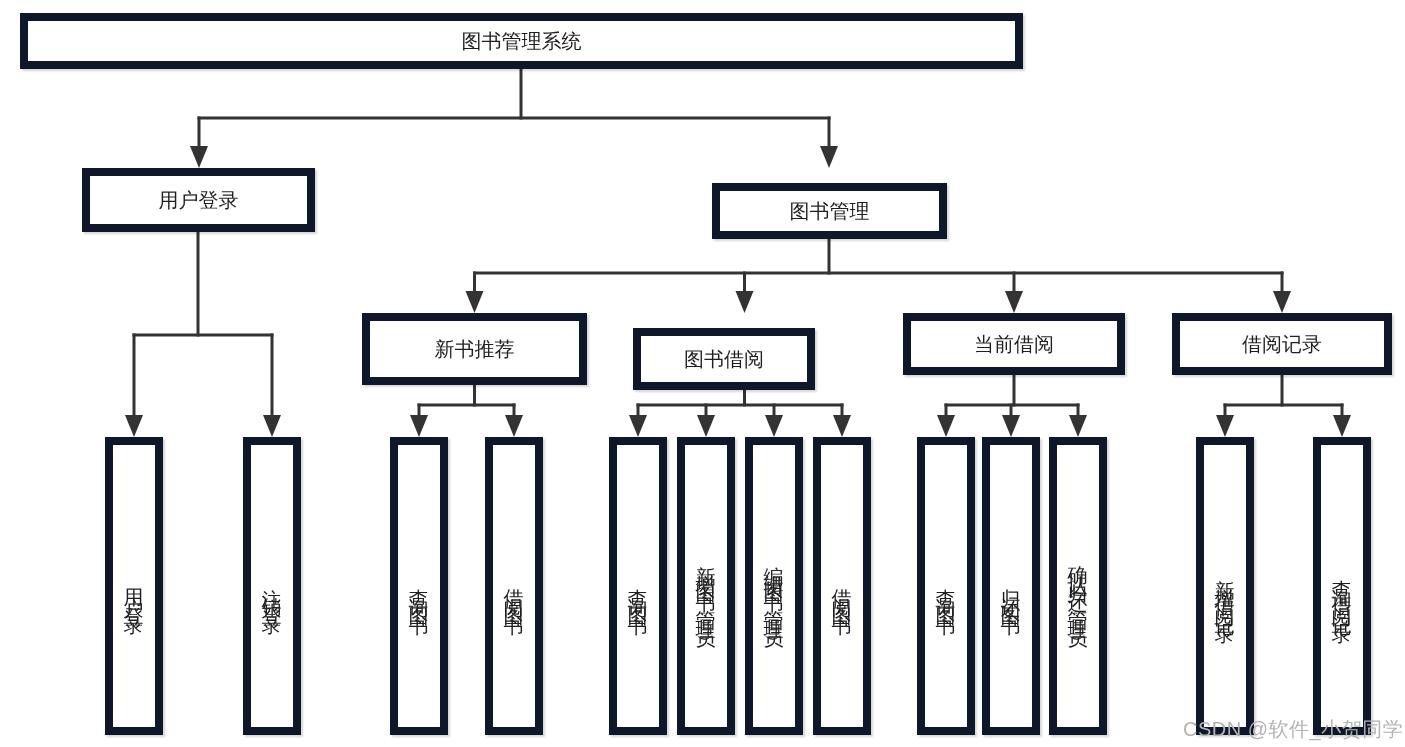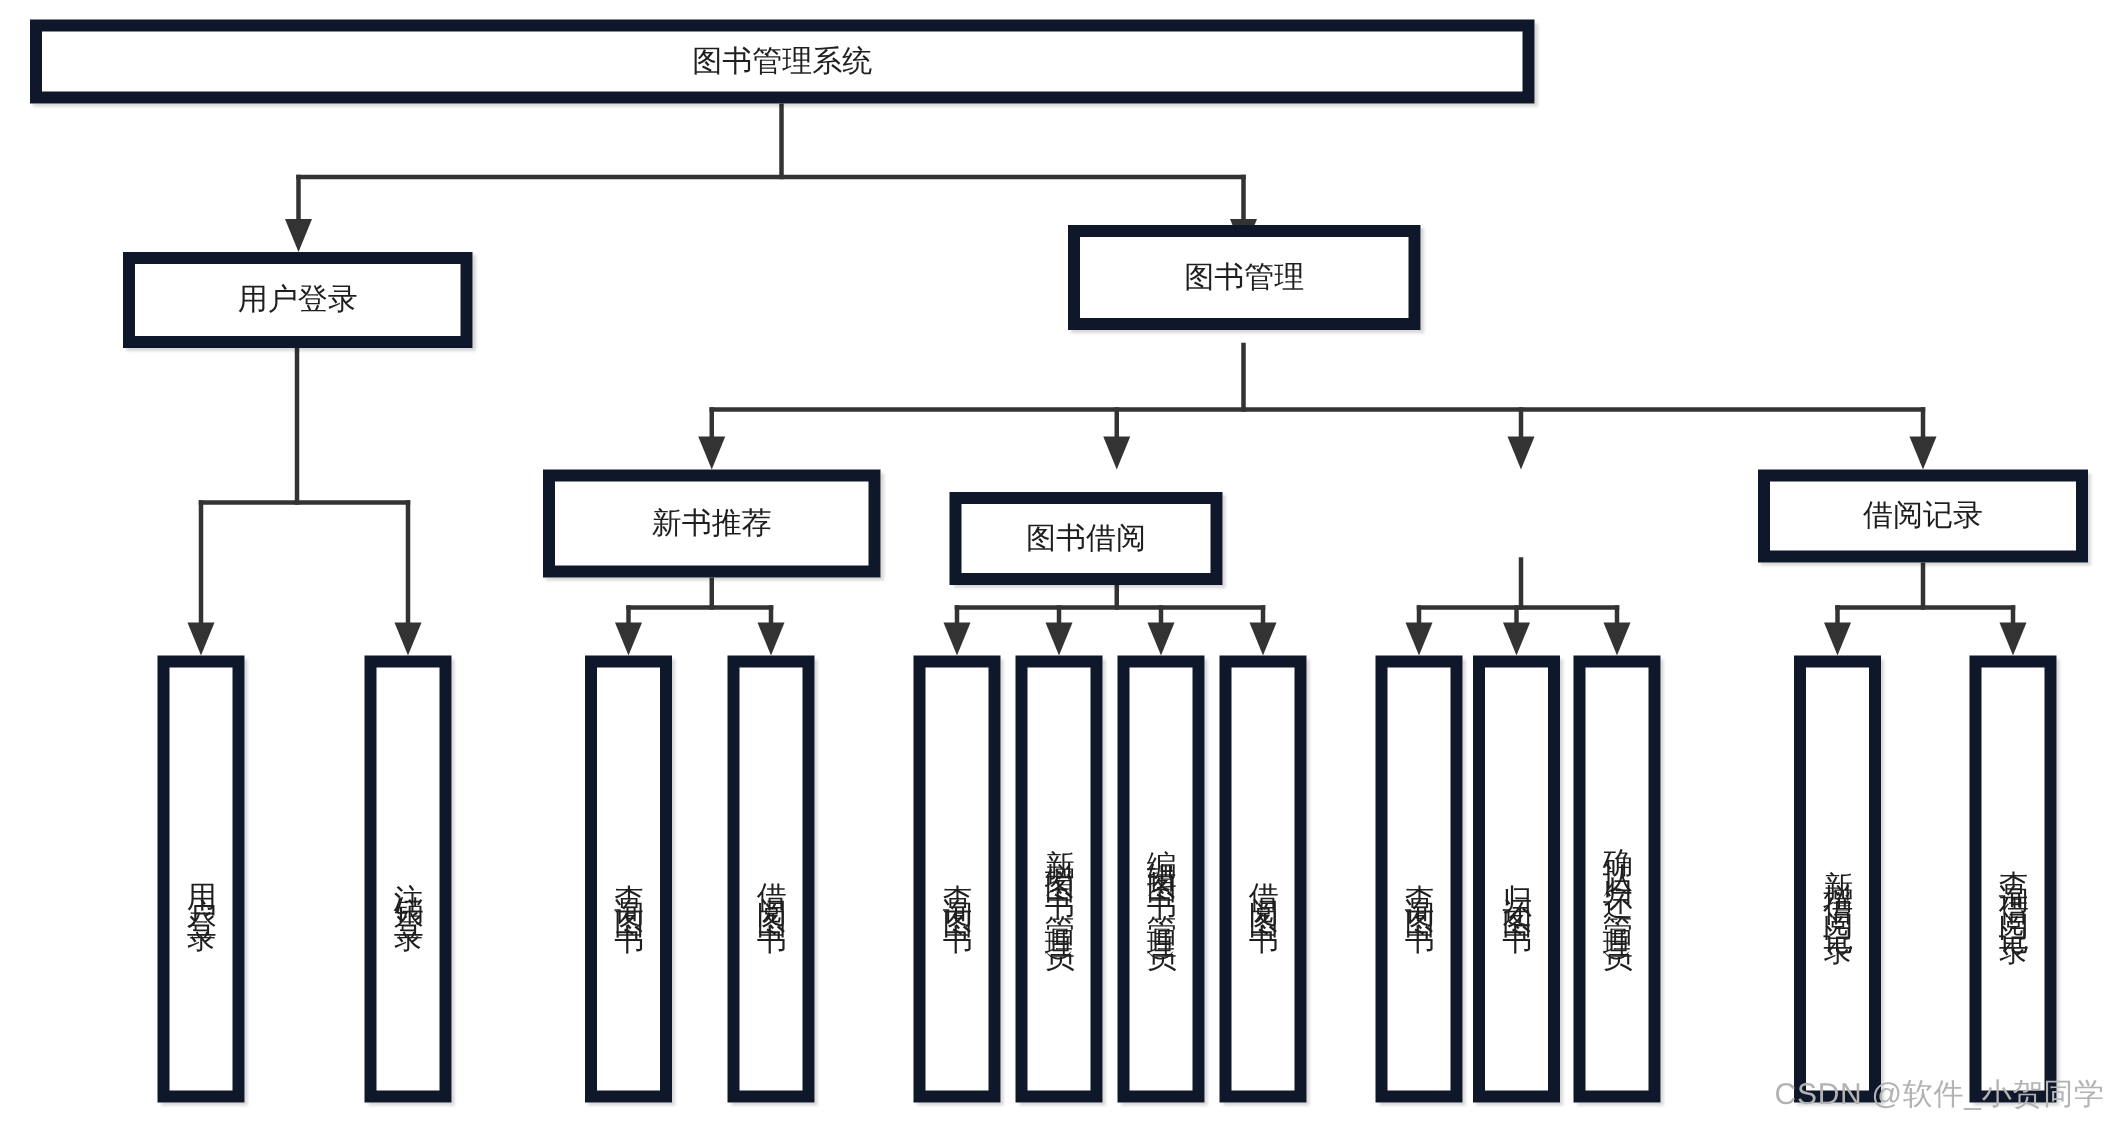--- a/index.html
+++ b/index.html
@@ -99,29 +99,32 @@
     </g>
   </svg>
 
   <div class="box" style="left:20px;top:13px;width:1003px;height:56px">
     <span>图书管理系统</span>
   </div>
 
   <div class="box" style="left:82px;top:168px;width:233px;height:64px">
     <span>用户登录</span>
   </div>
-  <div class="box" style="left:712px;top:150px;width:235px;height:70px">
+  <div class="box" style="left:712px;top:183px;width:235px;height:56px">
     <span>图书管理</span>
   </div>
 
   <div class="box" style="left:362px;top:313px;width:225px;height:72px">
     <span>新书推荐</span>
   </div>
   <div class="box" style="left:633px;top:328px;width:182px;height:62px">
     <span>图书借阅</span>
+  </div>
+  <div class="box" style="left:903px;top:313px;width:222px;height:62px">
+    <span>当前借阅</span>
   </div>
   <div class="box" style="left:1172px;top:313px;width:220px;height:62px">
     <span>借阅记录</span>
   </div>
 
   <div class="box leaf" style="left:105px">
     <span class="vtext">用户登录</span>
   </div>
   <div class="box leaf" style="left:243px">
     <span class="vtext">注销登录</span>

